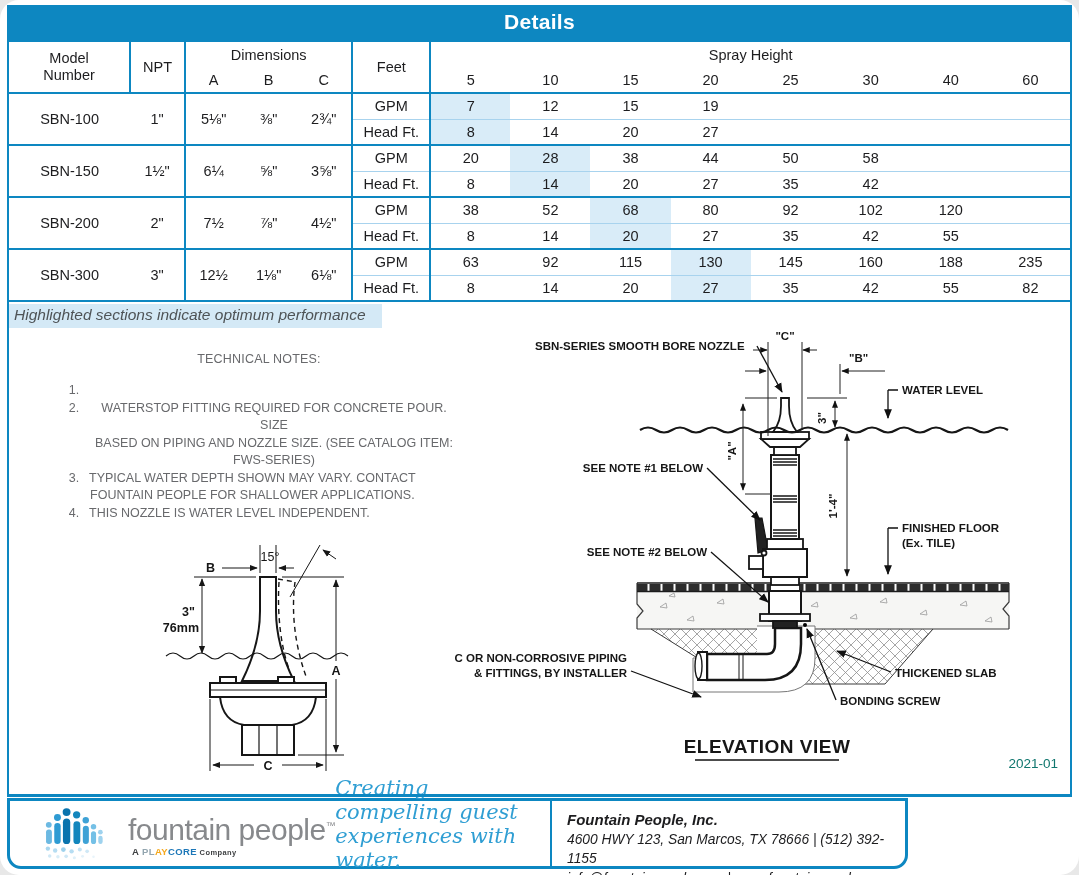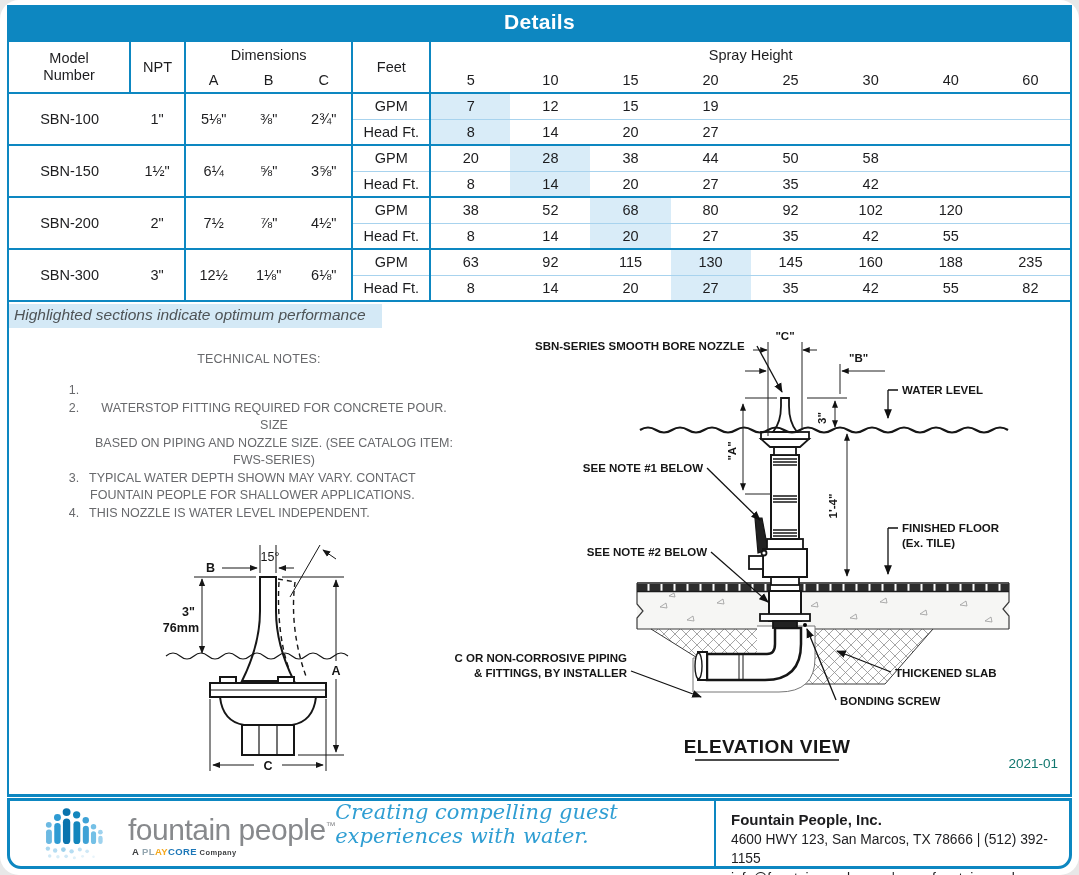--- a/index.html
+++ b/index.html
@@ -45,38 +45,38 @@
   .tech-notes ol { list-style:none; }
   .tech-notes li { display:flex; margin:0; }
   .tech-notes li .n { width:30px; flex:0 0 30px; line-height:17.5px; }
   .tech-notes li .t { white-space:pre-line; line-height:17.5px; }
   .diagram-left  { position:absolute; left:149px; top:233px; }
   .diagram-right { position:absolute; left:446px; top:24px; }
   .doc-code { position:absolute; right:12px; top:454px; font-size:13.5px; color:#0f766e; }
   svg text { font-family:"Liberation Sans", sans-serif; fill:#161616; }
   
   .footer {
-    margin:1px 11px 0 7px; width:1065px; height:71px;
+    margin:1px 11px 0 7px; width:901px; height:71px;
     border:3px solid #0d87c1; border-radius:0 0 14px 14px;
     display:flex; align-items:stretch;
   }
   .f-logo { flex:0 0 auto; display:flex; align-items:center; padding-left:26px; }
   .logo-txt { margin-left:8px; }
   .brand { font-size:30px; color:#87898c; letter-spacing:-.5px; line-height:30px; }
   .brand sup { font-size:10px; color:#87898c; }
   .playcore { font-size:9.5px; font-weight:bold; letter-spacing:.4px; margin:1px 0 0 4px; color:#3d3f41; }
   .pc-p,.pc-l { color:#92a5af; } .pc-a { color:#f5a81c; } .pc-y { color:#f0821a; } .pc-core { color:#1c77b8; }
   .pc-co { font-size:7.5px; font-weight:bold; color:#3d3f41; }
   .f-tagline {
     flex:1 1 auto; display:flex; align-items:center; justify-content:center;
     font-family:"DejaVu Serif", serif; font-style:italic; font-size:21px;
     color:#2f9ed3; padding-bottom:20px;
   }
   .f-div { flex:0 0 0; border-left:2.5px solid #0d87c1; }
-  .f-info { flex:0 0 353px; padding:9px 8px 0 15px; font-size:13.8px; line-height:19.5px; }
+  .f-info { flex:0 0 353px; padding:9px 8px 0 15px; font-size:13.8px; line-height:19.5px;font-style:italic; }
   .f-info .co-name { font-weight:bold; font-size:15px; }
 </style>
 </head>
 <body>
 
 <div class="page">
 
   <div class="details-bar">Details</div>
 
   <table class="spec">

